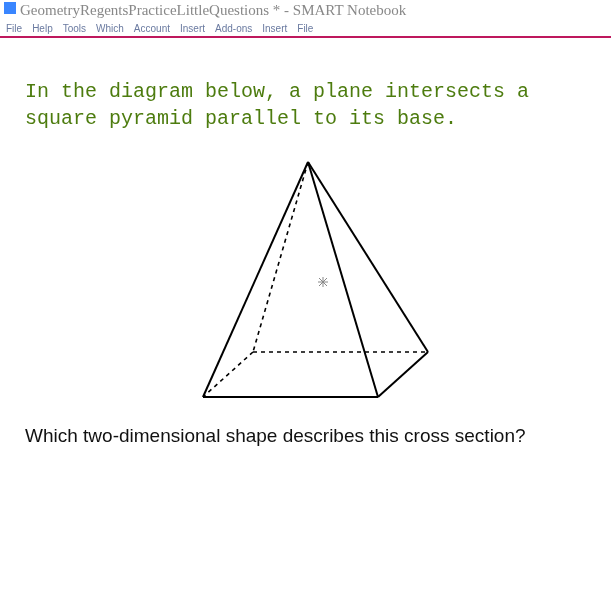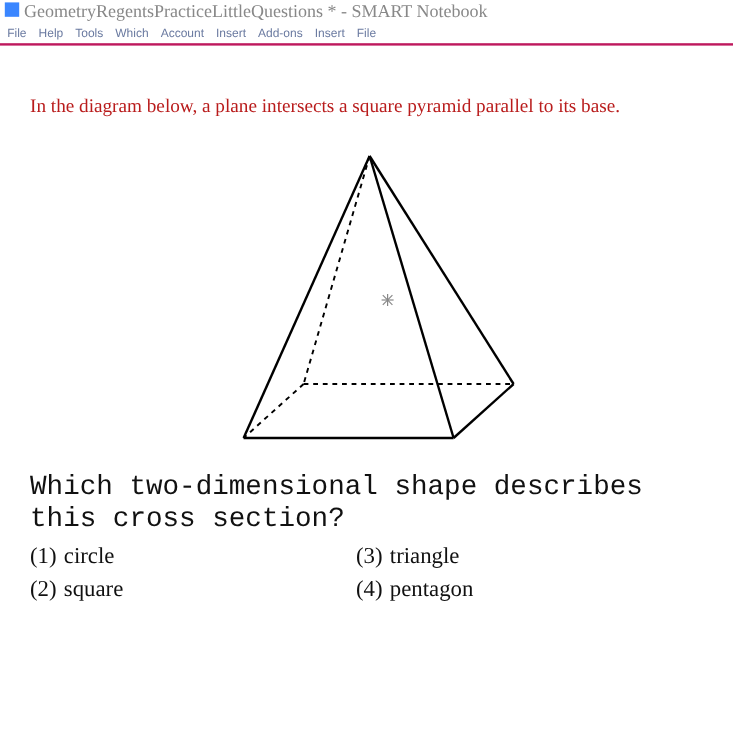--- a/index.html
+++ b/index.html
@@ -2,23 +2,23 @@
 <html><head>
 <meta charset="utf-8">
 <style>
   * { margin: 0; padding: 0; box-sizing: border-box; }
   html, body { width: 611px; height: 612px; background: #fff; font-family: Arial, sans-serif; overflow: hidden; }
   .titlebar { display: flex; align-items: flex-start; padding: 2px 4px; font-size: 15px; color: #888; font-family: Liberation Serif, serif; }
   .titlebar .app-icon { width: 12px; height: 12px; background: #3a86ff; margin-right: 4px; display: inline-block; }
   .menubar { display: flex; gap: 10px; padding: 2px 6px; font-size: 10px; color: #6a7aa0; border-bottom: 2px solid #be185d; }
   .menubar span { cursor: default; }
   .page { padding: 40px 20px 0 25px; }
-  .question-text { font-family: Liberation Serif, serif; font-size: 16px; color: #b91c1c; line-height: 1.35; }
+  .question-text { font-family: Liberation Mono, monospace; font-size: 20px; color: #4d7c0f; line-height: 1.35; }
   .diagram-wrap { display: flex; justify-content: center; margin: 20px 0 18px 0; }
-  .subq { font-family: Liberation Mono, monospace; font-size: 23px; color: #111; margin-top: 6px; }
+  .subq { font-family: Liberation Sans, sans-serif; font-size: 19px; color: #111; margin-top: 6px; }
   .options { display: flex; margin-top: 8px; font-family: "Times New Roman", Georgia, serif; font-size: 19px; color: #111; }
   .col { flex: 0 0 48%; }
   .opt { margin-bottom: 6px; }
   .num { margin-right: 6px; }
 </style>
 </head>
 <body>
 
 <div class="titlebar">
   <span class="app-icon"></span>
@@ -58,32 +58,14 @@
         <line x1="-5" y1="0" x2="5" y2="0" stroke="#888" stroke-width="1"></line>
         <line x1="0" y1="-5" x2="0" y2="5" stroke="#888" stroke-width="1"></line>
         <line x1="-4" y1="-4" x2="4" y2="4" stroke="#888" stroke-width="1"></line>
         <line x1="-4" y1="4" x2="4" y2="-4" stroke="#888" stroke-width="1"></line>
       </g>
     </svg>
   </div>
 
   <div class="subq">Which two-dimensional shape describes this cross section?</div>
 
-  <div class="options">
-    <div class="col">
-      <div class="opt">
-        <span class="num">(1)</span><span>circle</span>
-      </div>
-      <div class="opt">
-        <span class="num">(2)</span><span>square</span>
-      </div>
-    </div>
-    <div class="col">
-      <div class="opt">
-        <span class="num">(3)</span><span>triangle</span>
-      </div>
-      <div class="opt">
-        <span class="num">(4)</span><span>pentagon</span>
-      </div>
-    </div>
-  </div>
 
 </div>
 
 </body></html>

